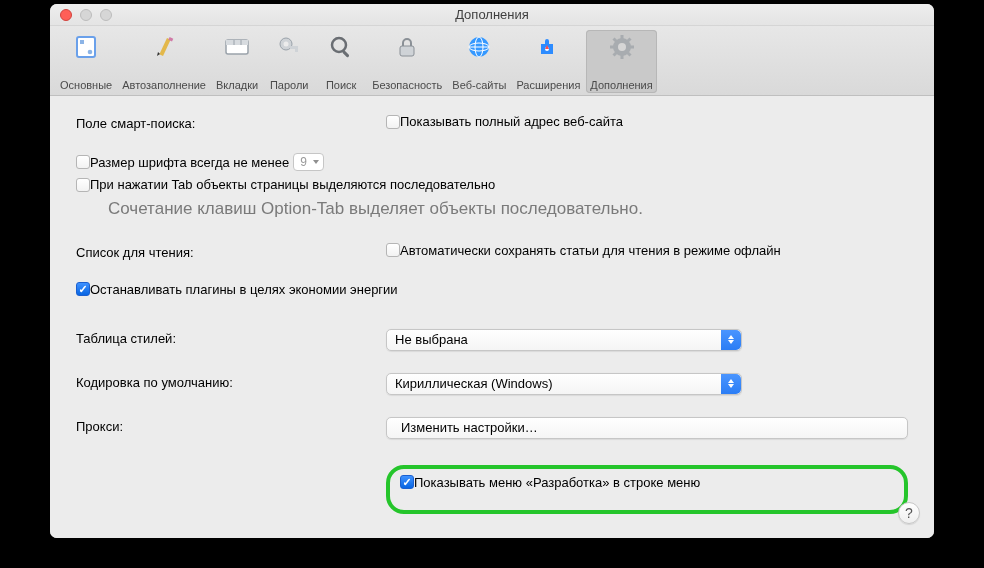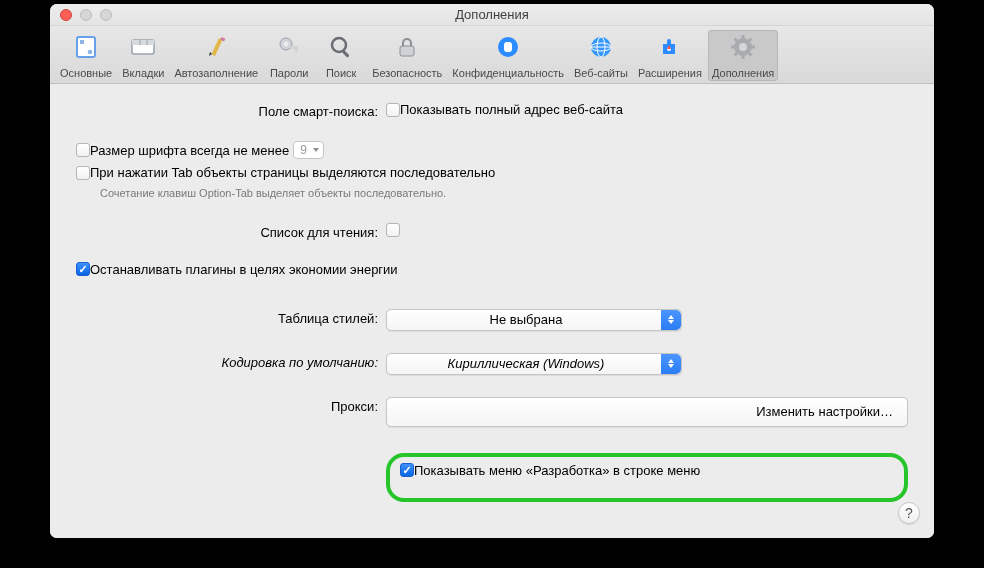--- a/index.html
+++ b/index.html
@@ -72,39 +72,38 @@
     background: #c9c9c9;
     box-shadow: inset 0 0 0 1px #b7b7b7;
   }
   .tool-item .ico {
     width: 28px; height: 28px;
     display: flex; align-items: center; justify-content: center;
   }
   .tool-item .lbl {
     font-size: 11px;
     color: #4a4a4a;
-    margin-top: 6px;
+    margin-top: 18px;
     white-space: nowrap;
   }
   
   .content {
     background: #ececec;
     padding: 18px 26px 18px 26px;
     height: calc(100% - 22px - 58px);
     overflow: auto;
   }
   .row {
     display: flex;
     margin-bottom: 7px;
     align-items: flex-start;
   }
   .row.gap-below { margin-bottom: 22px; }
   .label-col {
     width: 310px;
-    text-align: right;
     padding-right: 8px;
     padding-top: 2px;
     color: #000;
     font-size: 13px;
   }
   .field-col {
     flex: 1;
     display: flex;
     flex-direction: column;
     gap: 6px;
@@ -130,23 +129,23 @@
     border-color: #1a5fd0;
   }
   .chk.checked::after {
     content: "✓";
     color: #fff;
     font-size: 11px;
     font-weight: 700;
     line-height: 1;
   }
   .hint {
-    font-size: 11px;
+    font-size: 17px;
     color: #7a7a7a;
-    margin-left: 24px;
+    margin-left: 32px;
     line-height: 1.35;
   }
   .mini-select {
     display: inline-flex;
     align-items: center;
     height: 18px;
     padding: 0 16px 0 6px;
     border: 1px solid #c6c6c6;
     border-radius: 4px;
     background: #fff;
@@ -162,30 +161,29 @@
     width: 0; height: 0;
     border-left: 3px solid transparent;
     border-right: 3px solid transparent;
     border-top: 4px solid #8f8f8f;
     transform: translateY(-50%);
   }
   .popup {
     display: inline-flex;
     align-items: center;
     height: 22px;
-    width: 296px;
+    width: 356px;
     padding: 0 24px 0 8px;
     border: 1px solid #c6c6c6;
     border-radius: 5px;
     background: linear-gradient(#ffffff, #f5f5f5);
     font-size: 13px;
     color: #000;
     position: relative;
     box-shadow: 0 0.5px 1px rgba(0,0,0,0.08);
-    justify-content: center;
   }
   .popup .arrows {
     position: absolute;
     right: 0; top: 0; bottom: 0;
     width: 20px;
     background: linear-gradient(#4a95ff, #2b7df5);
     border-top-right-radius: 5px;
     border-bottom-right-radius: 5px;
     display: flex;
     flex-direction: column;
@@ -196,29 +194,28 @@
   .popup .arrows .a-up, .popup .arrows .a-dn {
     width: 0; height: 0;
     border-left: 3.5px solid transparent;
     border-right: 3.5px solid transparent;
   }
   .popup .arrows .a-up { border-bottom: 4px solid #fff; }
   .popup .arrows .a-dn { border-top: 4px solid #fff; }
   .push-btn {
     display: inline-flex;
     align-items: center;
-    height: 30px;
+    height: 22px;
     padding: 4px 14px;
     border: 1px solid #c6c6c6;
     border-radius: 5px;
     background: linear-gradient(#ffffff, #f5f5f5);
     font-size: 13px;
     color: #000;
     box-shadow: 0 0.5px 1px rgba(0,0,0,0.08);
-    justify-content: flex-end;
   }
   .highlight-ring {
     display: inline-flex;
     align-items: center;
     padding: 6px 22px 20px 10px;
     border: 4px solid #25c52b;
     border-radius: 18px;
   }
   .help-btn {
     position: absolute;
@@ -258,43 +255,43 @@
             <rect x="7" y="6" width="4" height="4" fill="#8cb4e6"></rect>
             <circle cx="17" cy="18" r="2.3" fill="#8cb4e6"></circle>
           </svg>
       </div>
       <span class="lbl">Основные</span>
     </div>
 
     <div class="tool-item">
       <div class="ico">
         <svg width="26" height="26">
+            <rect x="12" y="4" width="4" height="18" fill="#e3b84a" transform="rotate(25 14 13)"></rect>
+            <polygon points="6,22 9,20 7,18" fill="#333"></polygon>
+            <rect x="14" y="2" width="4" height="3" fill="#d07ba8" transform="rotate(25 14 13)"></rect>
+          </svg>
+      </div>
+      <span class="lbl">Автозаполнение</span>
+    </div>
+
+    <div class="tool-item">
+      <div class="ico">
+        <svg width="26" height="26">
             <rect x="2" y="6" width="22" height="14" rx="2" fill="#fff" stroke="#9aa2aa" stroke-width="1.5"></rect>
             <rect x="2" y="6" width="22" height="5" fill="#d7dbdf"></rect>
             <line x1="10" y1="6" x2="10" y2="11" stroke="#9aa2aa"></line>
             <line x1="17" y1="6" x2="17" y2="11" stroke="#9aa2aa"></line>
           </svg>
       </div>
       <span class="lbl">Вкладки</span>
     </div>
 
     <div class="tool-item">
       <div class="ico">
         <svg width="26" height="26">
-            <rect x="12" y="4" width="4" height="18" fill="#e3b84a" transform="rotate(25 14 13)"></rect>
-            <polygon points="6,22 9,20 7,18" fill="#333"></polygon>
-            <rect x="14" y="2" width="4" height="3" fill="#d07ba8" transform="rotate(25 14 13)"></rect>
-          </svg>
-      </div>
-      <span class="lbl">Автозаполнение</span>
-    </div>
-
-    <div class="tool-item">
-      <div class="ico">
-        <svg width="26" height="26">
             <circle cx="10" cy="10" r="6" fill="#cfd3d7" stroke="#9aa2aa"></circle>
             <circle cx="10" cy="10" r="2.5" fill="#ececec"></circle>
             <rect x="14" y="12" width="8" height="3" fill="#cfd3d7"></rect>
             <rect x="19" y="15" width="3" height="3" fill="#cfd3d7"></rect>
           </svg>
       </div>
       <span class="lbl">Пароли</span>
     </div>
 
     <div class="tool-item">
@@ -310,29 +307,20 @@
     <div class="tool-item">
       <div class="ico">
         <svg width="26" height="26">
             <rect x="6" y="12" width="14" height="10" rx="2" fill="#cfd3d7" stroke="#8a9096"></rect>
             <path d="M 9 12 V 9 a 4 4 0 0 1 8 0 V 12" fill="none" stroke="#8a9096" stroke-width="2"></path>
           </svg>
       </div>
       <span class="lbl">Безопасность</span>
     </div>
 
-    <div class="tool-item">
-      <div class="ico">
-        <svg width="26" height="26">
-            <circle cx="13" cy="13" r="10" fill="#2d8cff"></circle>
-            <rect x="9" y="8" width="8" height="10" rx="3" fill="#fff"></rect>
-          </svg>
-      </div>
-      <span class="lbl">Конфиденциальность</span>
-    </div>
 
     <div class="tool-item">
       <div class="ico">
         <svg width="26" height="26">
             <circle cx="13" cy="13" r="10" fill="#3498ff"></circle>
             <ellipse cx="13" cy="13" rx="10" ry="4" fill="none" stroke="#fff" stroke-width="1"></ellipse>
             <ellipse cx="13" cy="13" rx="4" ry="10" fill="none" stroke="#fff" stroke-width="1"></ellipse>
             <line x1="3" y1="13" x2="23" y2="13" stroke="#fff"></line>
           </svg>
       </div>
@@ -397,20 +385,21 @@
         </div>
         <div class="hint">Сочетание клавиш Option-Tab выделяет объекты последовательно.</div>
       </div>
     </div>
 
     <div class="row gap-below">
       <div class="label-col">Список для чтения:</div>
       <div class="field-col">
         <div class="chk-line">
           <span class="chk"></span>
+          <span>Автоматически сохранять статьи для чтения в режиме офлайн</span>
         </div>
       </div>
     </div>
 
     <div class="row" style="margin-bottom:32px;">
       <div class="field-col">
         <div class="chk-line">
           <span class="chk checked"></span>
           <span>Останавливать плагины в целях экономии энергии</span>
         </div>
@@ -423,21 +412,21 @@
         <div class="popup">
           <span>Не выбрана</span>
           <span class="arrows">
               <span class="a-up"></span>
               <span class="a-dn"></span>
             </span>
         </div>
       </div>
     </div>
 
-    <div class="row" style="margin-bottom:22px;font-style:italic;">
+    <div class="row" style="margin-bottom:22px;">
       <div class="label-col">Кодировка по умолчанию:</div>
       <div class="field-col">
         <div class="popup">
           <span>Кириллическая (Windows)</span>
           <span class="arrows">
               <span class="a-up"></span>
               <span class="a-dn"></span>
             </span>
         </div>
       </div>

